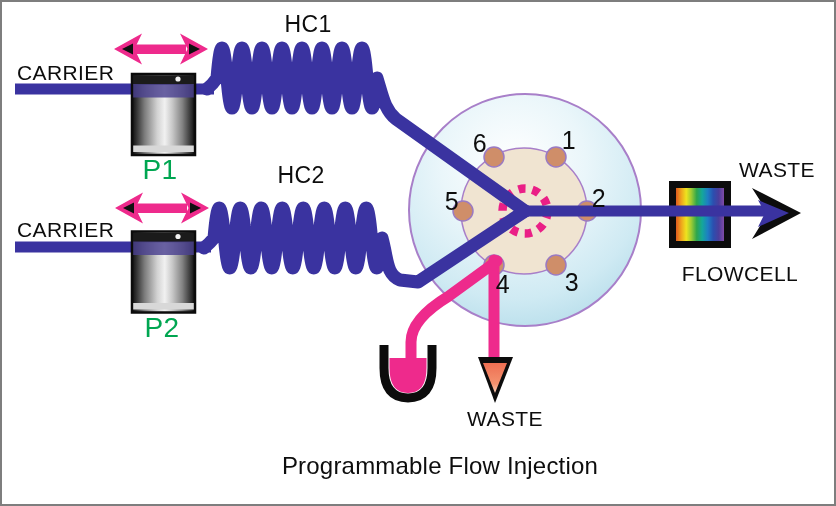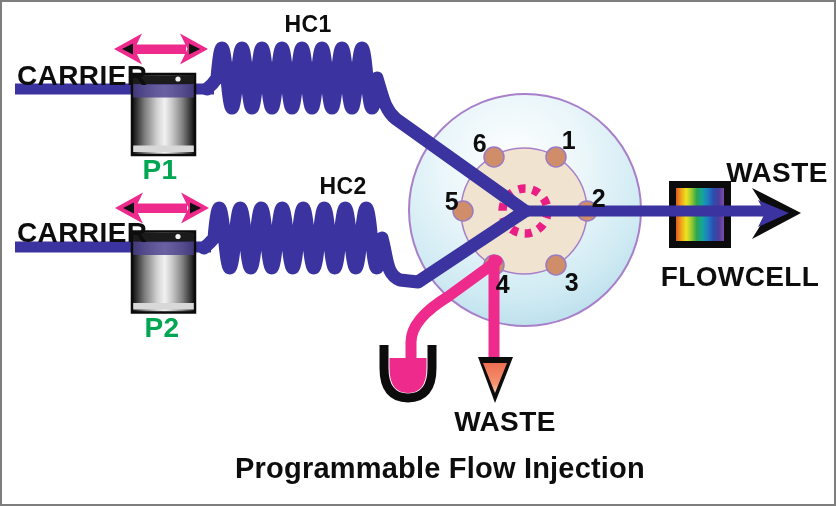--- a/index.html
+++ b/index.html
@@ -8,33 +8,33 @@
     width:836px; height:506px;
     background:#ffffff;
     border:2px solid #7e7e7e;
     box-sizing:border-box;
     overflow:hidden;
     font-family:"Liberation Sans", sans-serif;
   }
   .canvas svg { position:absolute; left:0; top:0; }
   .lbl {
     position:absolute;
-    font-weight:bold;
+    font-weight:normal;
     color:#0d0d0d;
     white-space:nowrap;
     transform:translateX(-50%);
     letter-spacing:0.4px;
     line-height:1;
   }
   .lbl.left { transform:none; }
-  .fs21 { font-size:28px; }
+  .fs21 { font-size:21px; }
   .fs23 { font-size:23px; }
   .fs25 { font-size:25px; }
   .fs28 { font-size:28px; }
-  .fs29 { font-size:29px; letter-spacing:0.2px; }
+  .fs29 { font-size:24px; letter-spacing:0.2px; }
   .green { color:#00a651; }
 </style>
 </head>
 <body>
 
 <div class="canvas">
 
   <svg width="832" height="502" viewBox="0 0 832 502">
     <defs>
       <radialGradient id="valveGrad" cx="45%" cy="30%" r="78%">
@@ -133,21 +133,21 @@
     <polygon points="756,198 787,211 756,225 763,211" fill="#3a33a0"></polygon>
   </svg>
 
   <div class="lbl left fs21" style="left:15px; top:60px;">CARRIER</div>
   <div class="lbl left fs21" style="left:15px; top:217px;">CARRIER</div>
 
   <div class="lbl fs28 green" style="left:158px; top:154px;">P1</div>
   <div class="lbl fs28 green" style="left:160px; top:312px;">P2</div>
 
   <div class="lbl fs23" style="left:306px; top:11px;">HC1</div>
-  <div class="lbl fs23" style="left:299px; top:173px;margin-left:42px;">HC2</div>
+  <div class="lbl fs23" style="left:299px; top:162px;">HC2</div>
 
   <div class="lbl fs25" style="left:567px; top:126px;">1</div>
   <div class="lbl fs25" style="left:597px; top:184px;">2</div>
   <div class="lbl fs25" style="left:570px; top:268px;">3</div>
   <div class="lbl fs25" style="left:501px; top:270px;">4</div>
   <div class="lbl fs25" style="left:450px; top:187px;">5</div>
   <div class="lbl fs25" style="left:478px; top:129px;">6</div>
 
   <div class="lbl fs21" style="left:775px; top:157px;">WASTE</div>
   <div class="lbl fs21" style="left:738px; top:261px;">FLOWCELL</div>

